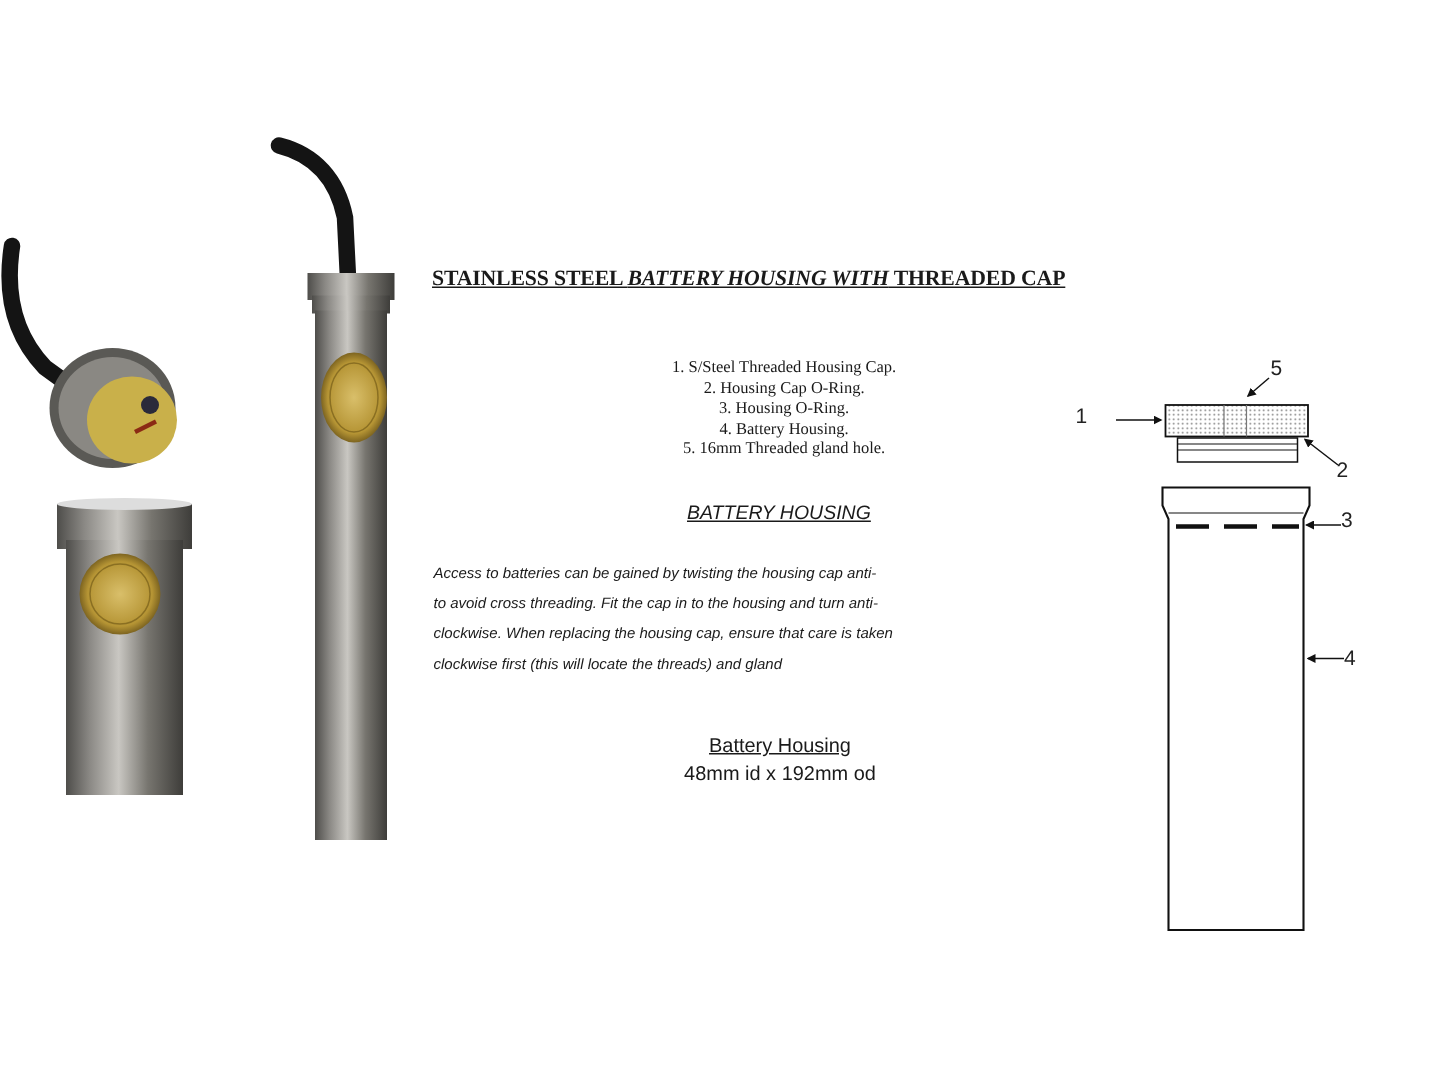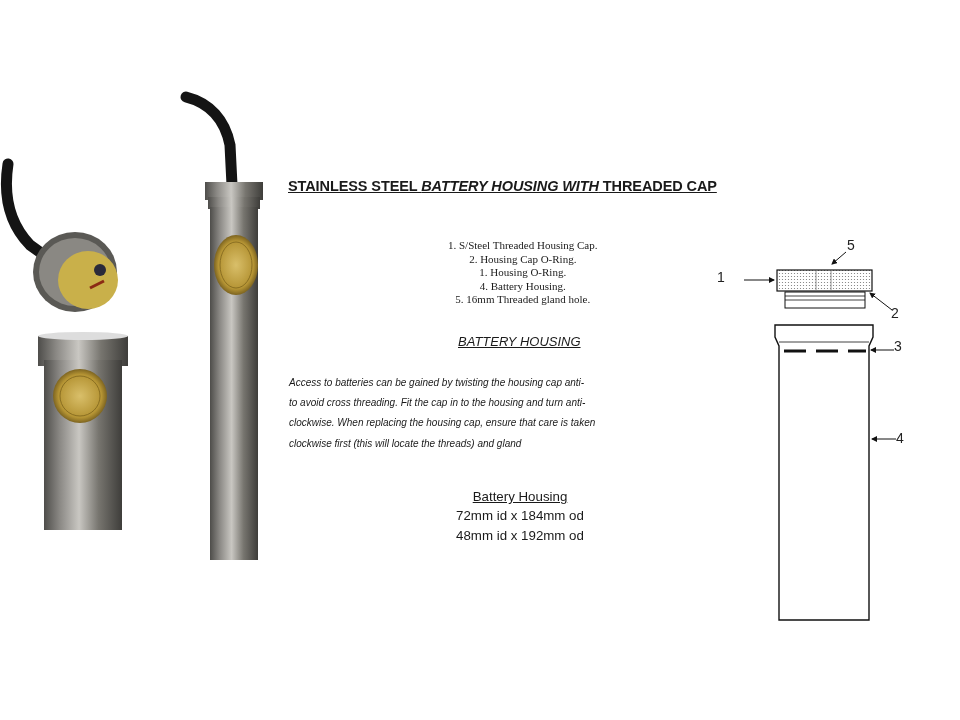--- a/index.html
+++ b/index.html
@@ -1,18 +1,18 @@
 <!DOCTYPE html>
 <html><head>
 <meta charset="utf-8">
 <style>
   html, body { margin:0; padding:0; }
   body { width:960px; height:720px; background:#ffffff; position:relative; overflow:hidden; font-family:"Liberation Sans", sans-serif; color:#1a1a1a; }
   .abs { position:absolute; }
-  .title { left:288px; top:178px; font-size:14.5px; font-weight:bold; text-decoration:underline; white-space:nowrap; letter-spacing:-0.1px; }
+  .title { left:288px; top:178px; font-size:14.5px; font-weight:bold; text-decoration:underline; white-space:nowrap; letter-spacing:-0.1px;font-family:Liberation Serif, serif; }
   .title i { font-style:italic; }
   .parts { left:448px; top:239px; font-family:"Liberation Serif", serif; font-size:11px; line-height:13.6px; margin:0; padding:0; list-style:none;text-align:center; }
   .sub-heading { left:458px; top:334px; font-size:13px; font-style:italic; text-decoration:underline; }
   .para { left:289px; top:373px; width:455px; font-size:10px; font-style:italic; line-height:20.2px; }
   .para span { display:block; white-space:nowrap; }
   .sizes { left:440px; top:487px; width:160px; text-align:center; font-size:13.3px; line-height:19.3px; }
   .sizes .u { text-decoration:underline; }
 </style>
 </head>
 <body>
@@ -52,37 +52,36 @@
   <rect x="40" y="122" width="48" height="353" fill="url(#steel)"></rect>
   <ellipse cx="66" cy="180" rx="22" ry="30" fill="url(#gold)"></ellipse>
   <ellipse cx="66" cy="180" rx="16" ry="23" fill="none" stroke="#8a6f22" stroke-width="1"></ellipse>
 </svg>
 
 <div class="abs title"><span>STAINLESS STEEL </span><i>BATTERY HOUSING WITH</i><span> THREADED  CAP</span></div>
 
 <ul class="abs parts">
   <li>1. S/Steel  Threaded Housing Cap.</li>
   <li>2. Housing Cap O-Ring.</li>
-  <li>1. Housing O-Ring.</li>
+  <li>3. Housing O-Ring.</li>
   <li>4. Battery Housing.</li>
   <li>5. 16mm  Threaded gland  hole.</li>
 </ul>
 
 <div class="abs sub-heading">BATTERY HOUSING</div>
 
 <div class="abs para">
   <span>Access to batteries can be gained by twisting the housing cap anti-</span>
   <span>to avoid cross threading.  Fit the cap in to the housing and turn anti-</span>
   <span>clockwise.  When replacing the housing cap, ensure that care is taken</span>
   <span>clockwise first (this will locate the threads) and gland</span>
 </div>
 
 <div class="abs sizes">
   <div class="u">Battery Housing </div>
-  <div>72mm  id x 184mm  od</div>
   <div>48mm  id x 192mm  od</div>
 </div>
 
 <svg class="abs" style="left:700px;top:230px" width="240" height="400" viewBox="0 0 240 400">
   <defs>
     <pattern id="dots" width="3" height="3" patternUnits="userSpaceOnUse">
       <rect width="3" height="3" fill="#fff"></rect>
       <circle cx="1.5" cy="1.5" r="0.6" fill="#777"></circle>
     </pattern>
     <marker id="arr" markerWidth="6" markerHeight="6" refX="5" refY="3" orient="auto">

